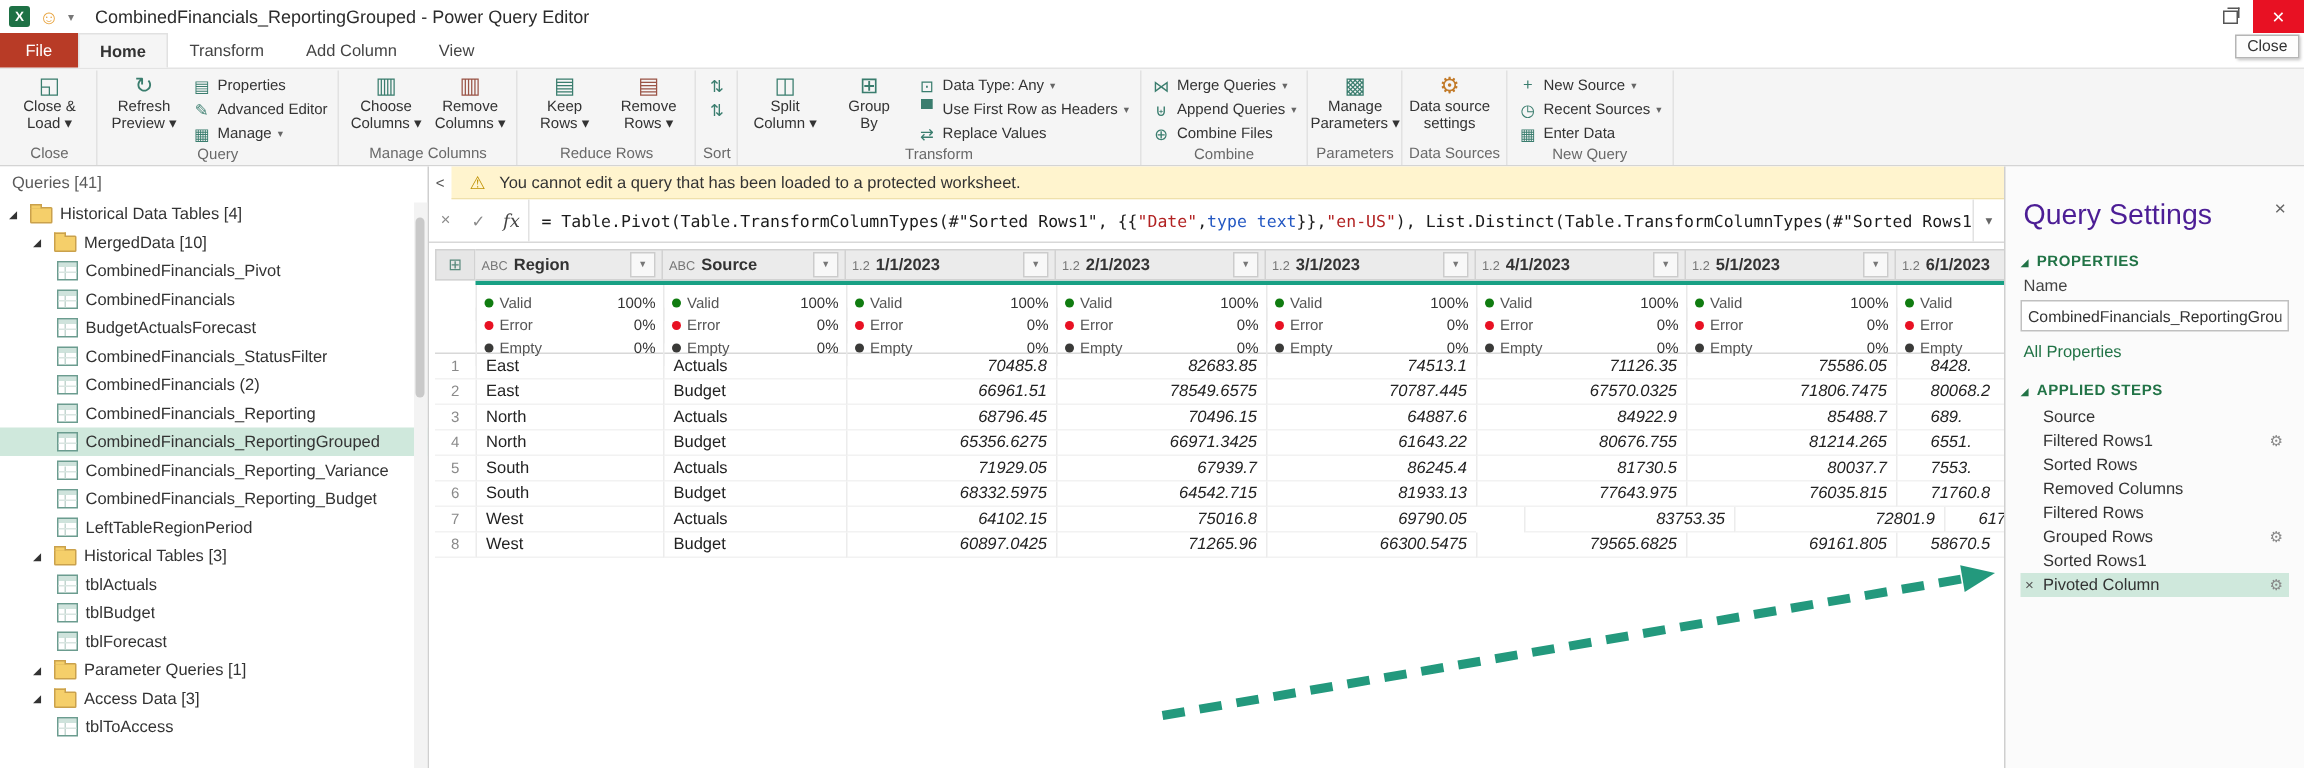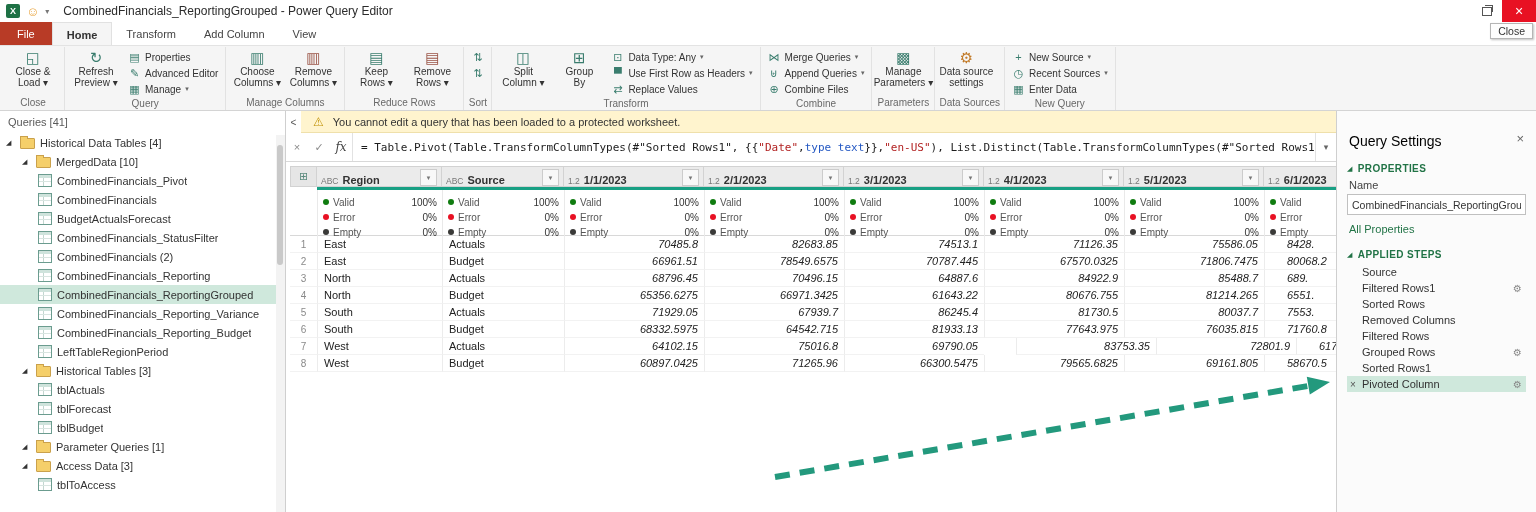--- a/index.html
+++ b/index.html
@@ -73,21 +73,21 @@
     font-family:"DejaVu Sans Mono",monospace;font-size:11px;white-space:nowrap;overflow:hidden;}
   .seg-string{color:#b22222;}.seg-keyword{color:#2458c3;}.seg-plain{color:#1c1c1c;}
   .fchevron{width:20px;border-left:1px solid #e2e2e2;display:flex;align-items:center;justify-content:center;color:#666;font-size:9px;}
 
   
   .canvas{flex:1;position:relative;overflow:hidden;background:#fff;}
   .grid{position:absolute;top:4px;left:4px;}
   .ghead{display:flex;height:21px;}
   .gcorner{width:27px;flex:none;display:flex;align-items:center;justify-content:center;color:#5a8a7d;background:#e6e6e6;
     border:1px solid #d2d2d2;font-size:11px;box-sizing:border-box;}
-  .ghcell{flex:none;display:flex;align-items:flex-end;gap:4px;padding:0 4px;border:1px solid #d2d2d2;border-left:none;
+  .ghcell{flex:none;display:flex;align-items:center;gap:4px;padding:0 4px;border:1px solid #d2d2d2;border-left:none;
     font-weight:bold;color:#333;background:#ebebeb;overflow:hidden;box-sizing:border-box;}
   .gtype{font-size:8.5px;color:#777;font-weight:normal;flex:none;}
   .glabel{white-space:nowrap;overflow:hidden;}
   .gfilter{margin-left:auto;width:15px;height:15px;border:1px solid #ccc;background:#f8f8f8;color:#777;font-size:6px;
     display:flex;align-items:center;justify-content:center;flex:none;}
   .gaccent{height:3px;background:#18a084;margin-left:27px;}
   .gqual{border-bottom:1px solid #d8d8d8;}
   .gqrow{display:flex;height:15px;}
   .gqspacer{width:27px;flex:none;}
   .gqcell{flex:none;display:flex;align-items:center;gap:4px;padding:12px 5px;border-left:1px solid #e9e9e9;
@@ -98,21 +98,21 @@
   .gnum{width:27px;flex:none;display:flex;align-items:center;justify-content:center;color:#8a8a8a;font-size:10px;
     border-bottom:1px solid #f2f2f2;box-sizing:border-box;}
   .gcell{flex:none;display:flex;align-items:center;padding:0 6px;border-left:1px solid #ececec;border-bottom:1px solid #f2f2f2;
     color:#222;overflow:hidden;white-space:nowrap;box-sizing:border-box;}
   .gcell.num{justify-content:flex-end;font-style:italic;}
   .gcell.cliptext{justify-content:flex-start;font-style:italic;padding-left:22px;}
 
   
   .settings{width:200px;flex:none;background:#fbfbfb;border-left:1px solid #cfcfcf;padding:8px 10px;position:relative;
     box-sizing:border-box;overflow:hidden;}
-  .qs-title{font-size:14px;color:#000000;margin:14px 0 14px 2px;}
+  .qs-title{font-size:19px;color:#4c1d95;margin:14px 0 14px 2px;}
   .qs-close{position:absolute;top:20px;right:12px;color:#666;font-size:13px;}
   .sec{color:#217346;font-weight:bold;font-size:10px;letter-spacing:.4px;display:flex;align-items:center;gap:5px;margin:8px 0 4px;}
   .tri2{font-size:7px;}
   .name-label{color:#444;margin:5px 0 3px 2px;}
   .name-input{width:100%;box-sizing:border-box;height:21px;border:1px solid #c0c0c0;font-size:10.5px;padding:0 4px;color:#333;
     font-family:"Liberation Sans","DejaVu Sans",sans-serif;background:#fff;}
   .all-props{display:inline-block;color:#217346;margin:8px 0 6px 2px;text-decoration:none;}
   .steps{margin-top:3px;}
   .step{height:16px;display:flex;align-items:center;padding-left:15px;color:#333;position:relative;}
   .step.sel{background:#cfe8dc;}
@@ -404,25 +404,25 @@
             <span class="tri">◢</span>
             <div class="ficon"></div>
             <span class="tlabel">Historical Tables [3]</span>
           </div>
           <div class="titem" style="padding-left: 38px;">
             <div class="ticon"></div>
             <span class="tlabel">tblActuals</span>
           </div>
           <div class="titem" style="padding-left: 38px;">
             <div class="ticon"></div>
+            <span class="tlabel">tblBudget</span>
+          </div>
+          <div class="titem" style="padding-left: 38px;">
+            <div class="ticon"></div>
             <span class="tlabel">tblForecast</span>
-          </div>
-          <div class="titem" style="padding-left: 38px;">
-            <div class="ticon"></div>
-            <span class="tlabel">tblBudget</span>
           </div>
           <div class="titem" style="padding-left: 22px;">
             <span class="tri">◢</span>
             <div class="ficon"></div>
             <span class="tlabel">Parameter Queries [1]</span>
           </div>
           <div class="titem" style="padding-left: 22px;">
             <span class="tri">◢</span>
             <div class="ficon"></div>
             <span class="tlabel">Access Data [3]</span>

